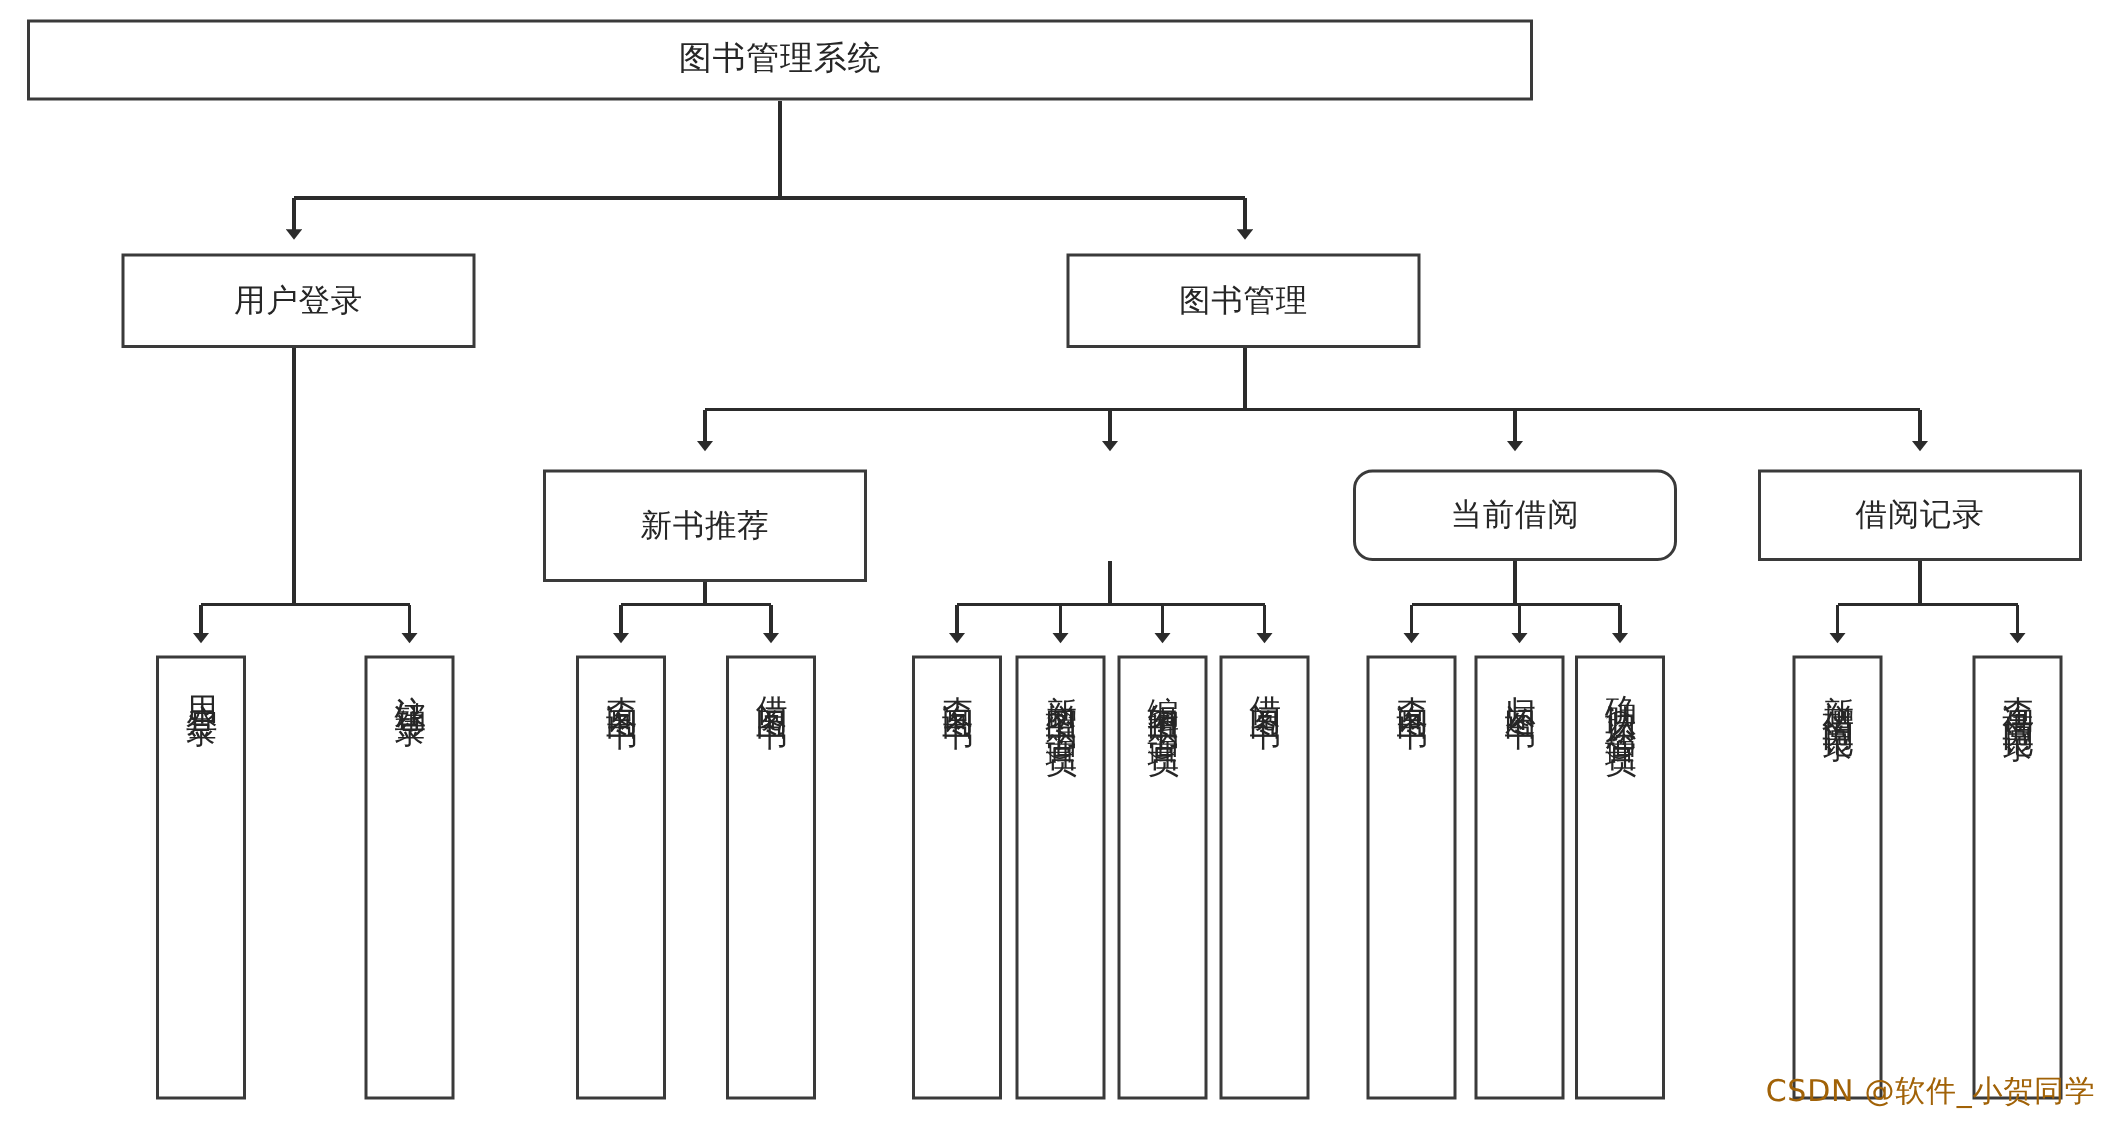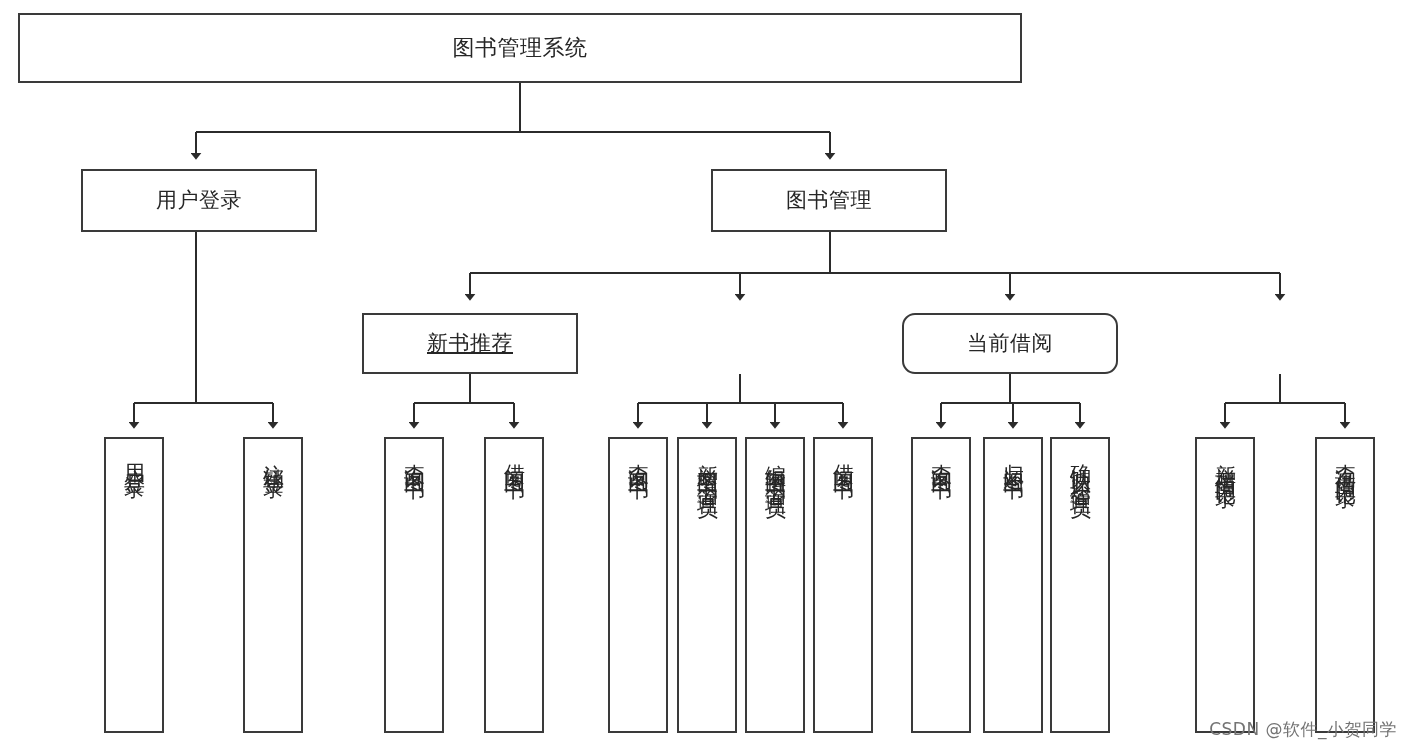--- a/index.html
+++ b/index.html
@@ -62,22 +62,22 @@
     -webkit-text-orientation: upright;
     font-size: 21px;
     line-height: 1.0;
     letter-spacing: 5px;
     white-space: nowrap;
   }
   .watermark {
     position: absolute;
     right: 8px;
     bottom: 6px;
-    font-size: 17px;
-    color: #737373;
+    font-size: 20px;
+    color: #a16207;
     white-space: nowrap;
     letter-spacing: 0.5px;
   }
 </style>
 </head>
 <body>
 
 <div id="diagram-root">
 
   <svg id="edge-layer" viewBox="0 0 1405 747" width="1405" height="747" xmlns="http://www.w3.org/2000/svg">
@@ -123,41 +123,44 @@
       <path d="M1013,403 L1013,425" marker-end="url(#arrowhead)"></path>
       <path d="M1080,403 L1080,425" marker-end="url(#arrowhead)"></path>
 
       <path d="M1280,374 L1280,403"></path>
       <path d="M1225,403 L1345,403"></path>
       <path d="M1225,403 L1225,425" marker-end="url(#arrowhead)"></path>
       <path d="M1345,403 L1345,425" marker-end="url(#arrowhead)"></path>
     </g>
   </svg>
 
-  <div class="node horiz root" style="left:18px; top:13px; width:1004px; height:70px;">
+  <div class="node horiz root" style="left:18px; top:13px; width:1004px; height:54px;">
     <span class="node-label">图书管理系统</span>
   </div>
 
   <div class="node horiz" style="left:81px; top:169px; width:236px; height:63px;">
     <span class="node-label">用户登录</span>
   </div>
 
   <div class="node horiz" style="left:711px; top:169px; width:236px; height:63px;">
     <span class="node-label">图书管理</span>
   </div>
 
-  <div class="node horiz" style="left:362px; top:313px; width:216px; height:61px;text-decoration:underline;">
+  <div class="node horiz" style="left:362px; top:313px; width:216px; height:75px;">
     <span class="node-label">新书推荐</span>
   </div>
 
 
   <div class="node horiz" style="left:902px; top:313px; width:216px; height:61px;border-radius:13px;">
     <span class="node-label">当前借阅</span>
   </div>
 
+  <div class="node horiz" style="left:1172px; top:313px; width:216px; height:61px;">
+    <span class="node-label">借阅记录</span>
+  </div>
 
   <div class="node vert" style="left:104px; top:437px; width:60px; height:296px;">
     <span class="node-label">用户登录</span>
   </div>
 
   <div class="node vert" style="left:243px; top:437px; width:60px; height:296px;">
     <span class="node-label">注销登录</span>
   </div>
 
   <div class="node vert" style="left:384px; top:437px; width:60px; height:296px;">

